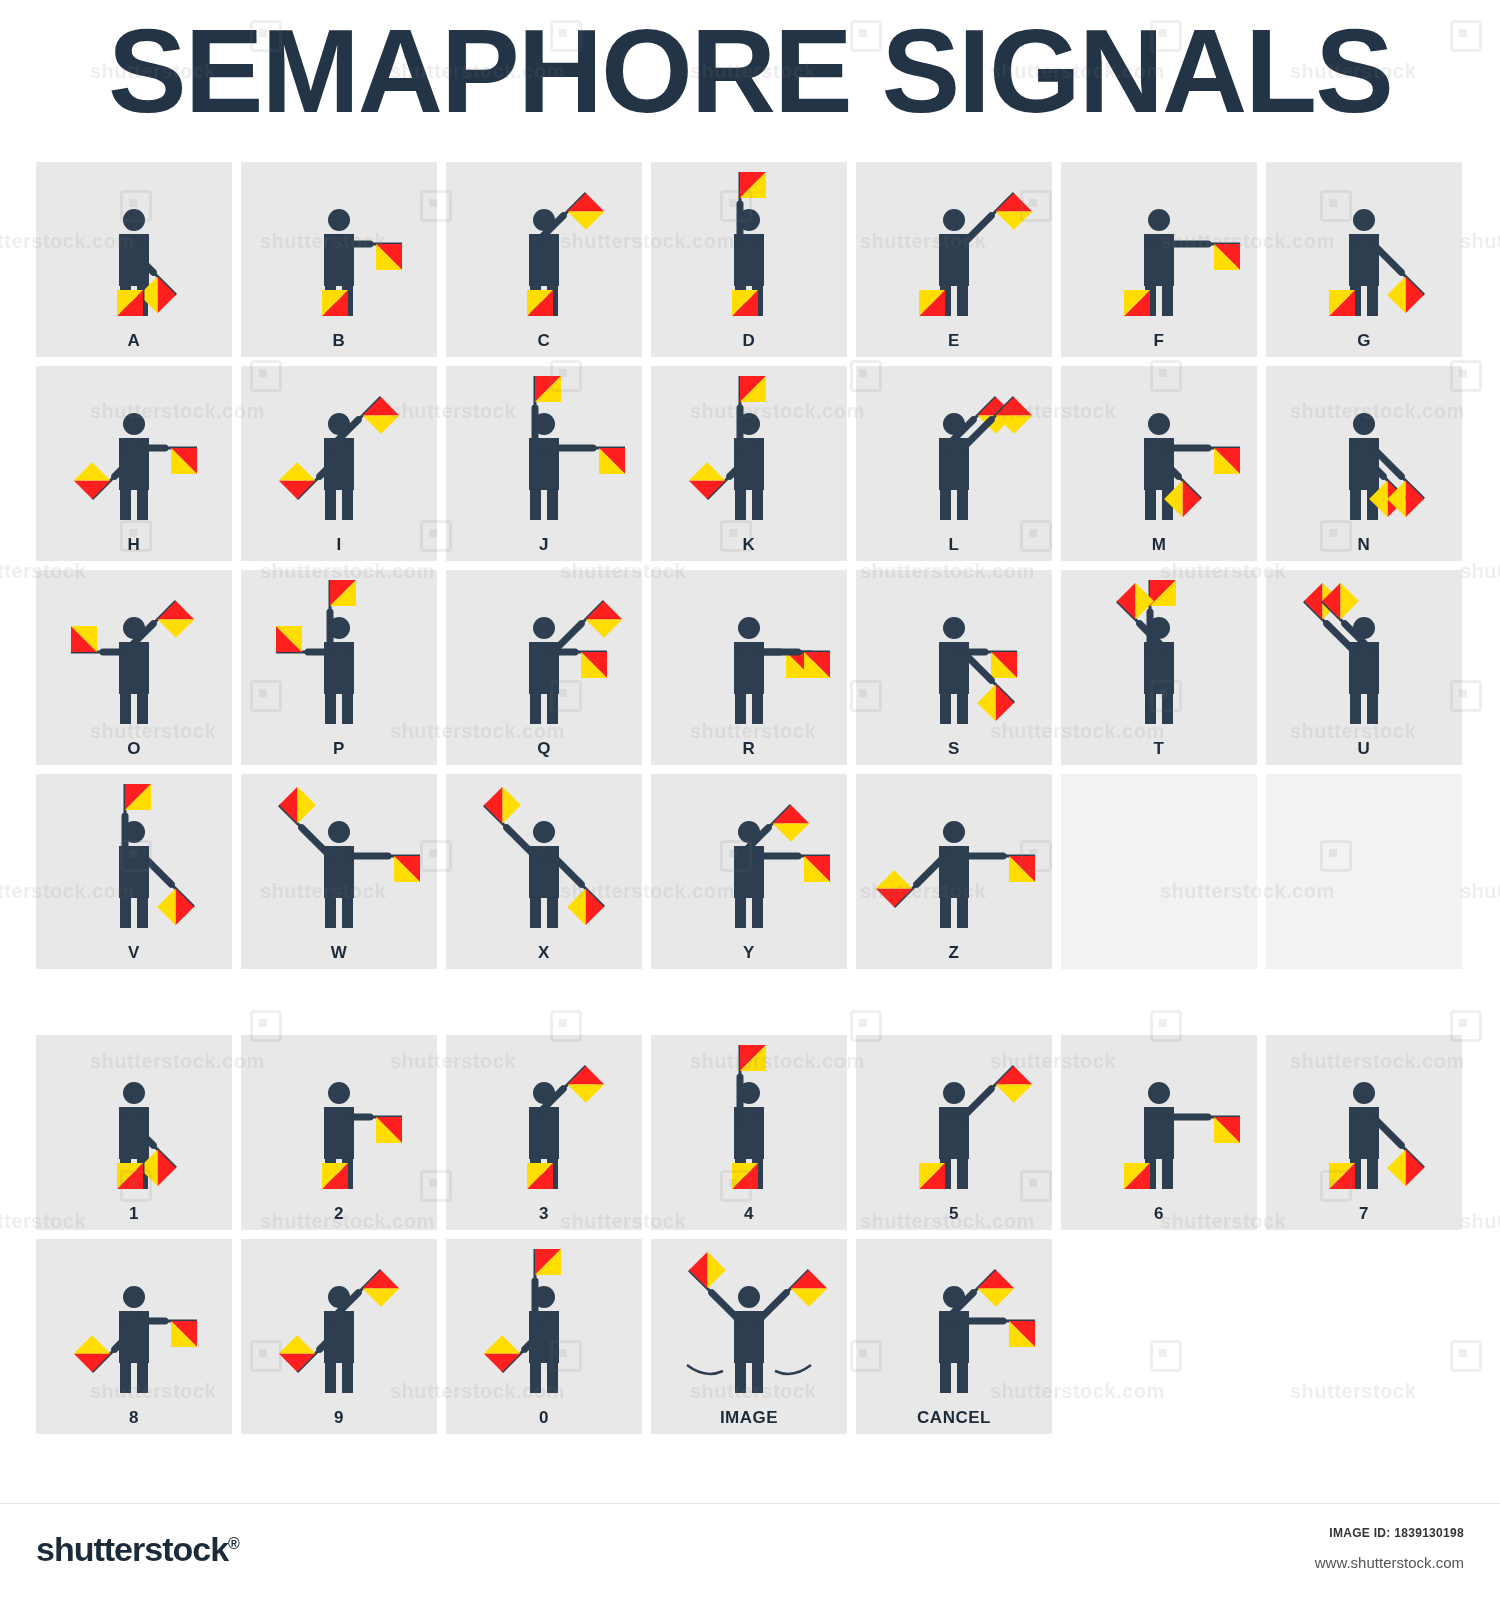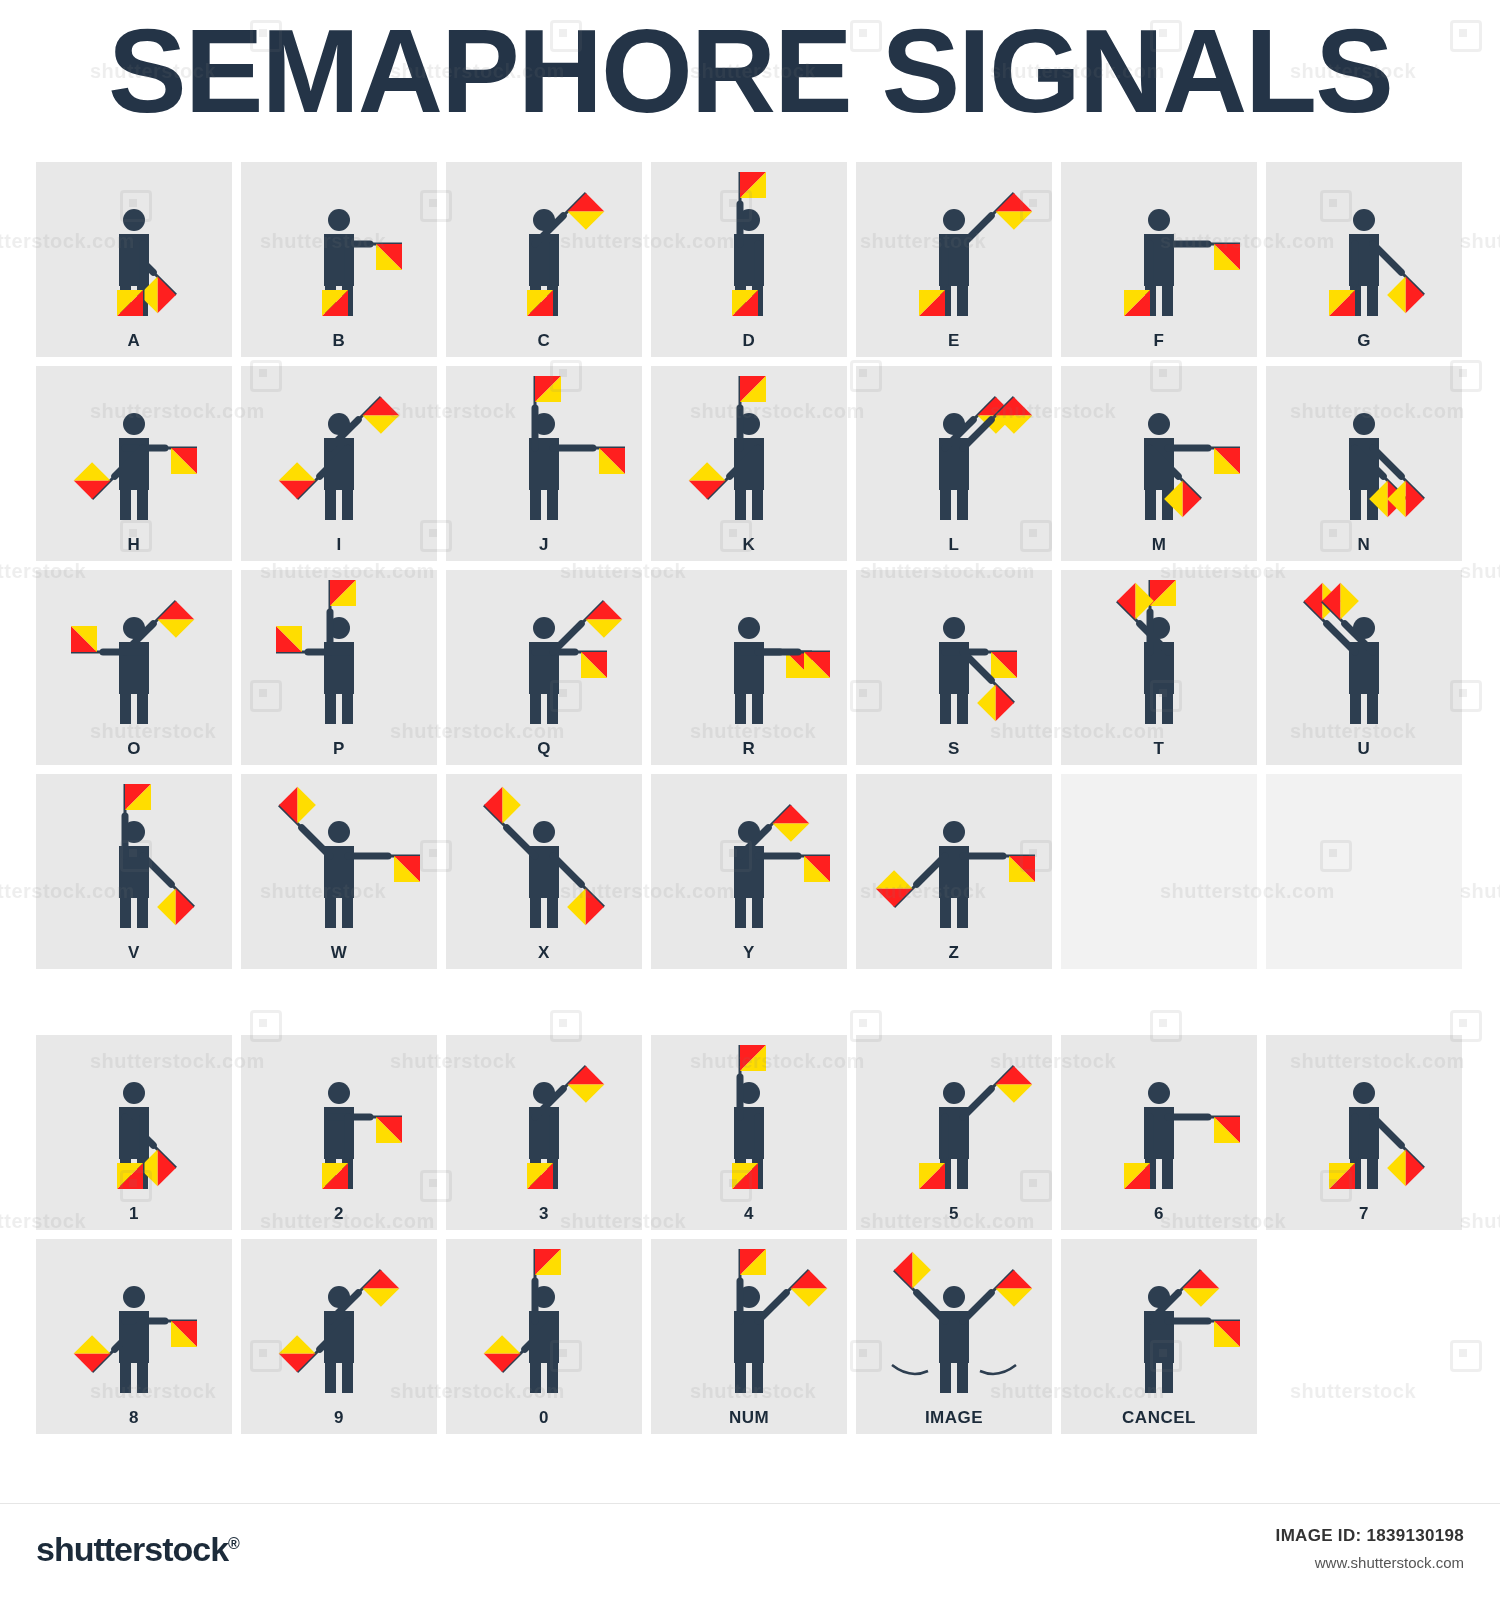--- a/index.html
+++ b/index.html
@@ -68,21 +68,21 @@
   }
   .sslogo{
     position:absolute;
     left:36px;top:26px;
     font-size:34px;font-weight:bold;color:#1c2b3a;
     letter-spacing:-1px;
   }
   .sslogo .reg{font-size:16px;vertical-align:super;}
   .imgid{
     position:absolute;right:36px;top:22px;
-    font-size:17px;color:#333;font-weight:bold;letter-spacing:0.3px;
+    font-size:12px;color:#333;font-weight:bold;letter-spacing:0.3px;
   }
   .ssurl{
     position:absolute;right:36px;top:50px;
     font-size:15px;color:#555;
   }
 
   
   .wm{
     position:absolute;
     color:rgba(120,120,120,0.13);
@@ -794,39 +794,20 @@
           <line x1="89" y1="42" x2="89" y2="10" stroke="#2d3e50" stroke-width="3"></line>
           <polygon points="89,36 89,10 115,10" fill="#ff1f1f"></polygon>
           <polygon points="89,36 115,10 115,36" fill="#ffdd00"></polygon>
             <line x1="107" y1="82" x2="78.7157287525381" y2="110.2842712474619" stroke="#2d3e50" stroke-width="7" stroke-linecap="round"></line>
           <line x1="78.7157287525381" y1="110.2842712474619" x2="56.08831175456857" y2="132.91168824543144" stroke="#2d3e50" stroke-width="3"></line>
           <polygon points="74.4730880654188,114.5269119345812 56.08831175456857,132.91168824543144 37.70353544371834,114.5269119345812" fill="#ff1f1f"></polygon>
           <polygon points="74.4730880654188,114.5269119345812 37.70353544371834,114.5269119345812 56.088311754568565,96.14213562373095" fill="#ffdd00"></polygon>
           </svg>
         </div>
         <div class="label">0</div>
-      </div>
-      <div class="cell">
-        <div class="figure">
-          <svg width="196" height="172" viewBox="0 0 196 172">
-            <circle cx="98" cy="58" r="11" fill="#2d3e50"></circle>
-            <rect x="83" y="72" width="30" height="52" fill="#2d3e50"></rect>
-            <rect x="84" y="124" width="11" height="30" fill="#2d3e50"></rect>
-            <rect x="101" y="124" width="11" height="30" fill="#2d3e50"></rect>
-            <line x1="89" y1="82" x2="89" y2="42" stroke="#2d3e50" stroke-width="7" stroke-linecap="round"></line>
-          <line x1="89" y1="42" x2="89" y2="10" stroke="#2d3e50" stroke-width="3"></line>
-          <polygon points="89,36 89,10 115,10" fill="#ff1f1f"></polygon>
-          <polygon points="89,36 115,10 115,36" fill="#ffdd00"></polygon>
-            <line x1="107" y1="82" x2="135.2842712474619" y2="53.7157287525381" stroke="#2d3e50" stroke-width="7" stroke-linecap="round"></line>
-          <line x1="135.2842712474619" y1="53.7157287525381" x2="157.91168824543144" y2="31.08831175456858" stroke="#2d3e50" stroke-width="3"></line>
-          <polygon points="139.5269119345812,49.473088065418814 157.91168824543144,31.08831175456858 176.29646455628168,49.473088065418814" fill="#ff1f1f"></polygon>
-          <polygon points="139.5269119345812,49.473088065418814 176.29646455628168,49.473088065418814 157.91168824543144,67.85786437626905" fill="#ffdd00"></polygon>
-          </svg>
-        </div>
-        <div class="label">NUM</div>
       </div>
       <div class="cell">
         <div class="figure">
           <svg width="196" height="172" viewBox="0 0 196 172">
             <circle cx="98" cy="58" r="11" fill="#2d3e50"></circle>
             <rect x="83" y="72" width="30" height="52" fill="#2d3e50"></rect>
             <rect x="84" y="124" width="11" height="30" fill="#2d3e50"></rect>
             <rect x="101" y="124" width="11" height="30" fill="#2d3e50"></rect>
             <line x1="89" y1="82" x2="60.71572875253809" y2="53.7157287525381" stroke="#2d3e50" stroke-width="7" stroke-linecap="round"></line>
           <line x1="60.71572875253809" y1="53.7157287525381" x2="38.088311754568565" y2="31.08831175456858" stroke="#2d3e50" stroke-width="3"></line>

